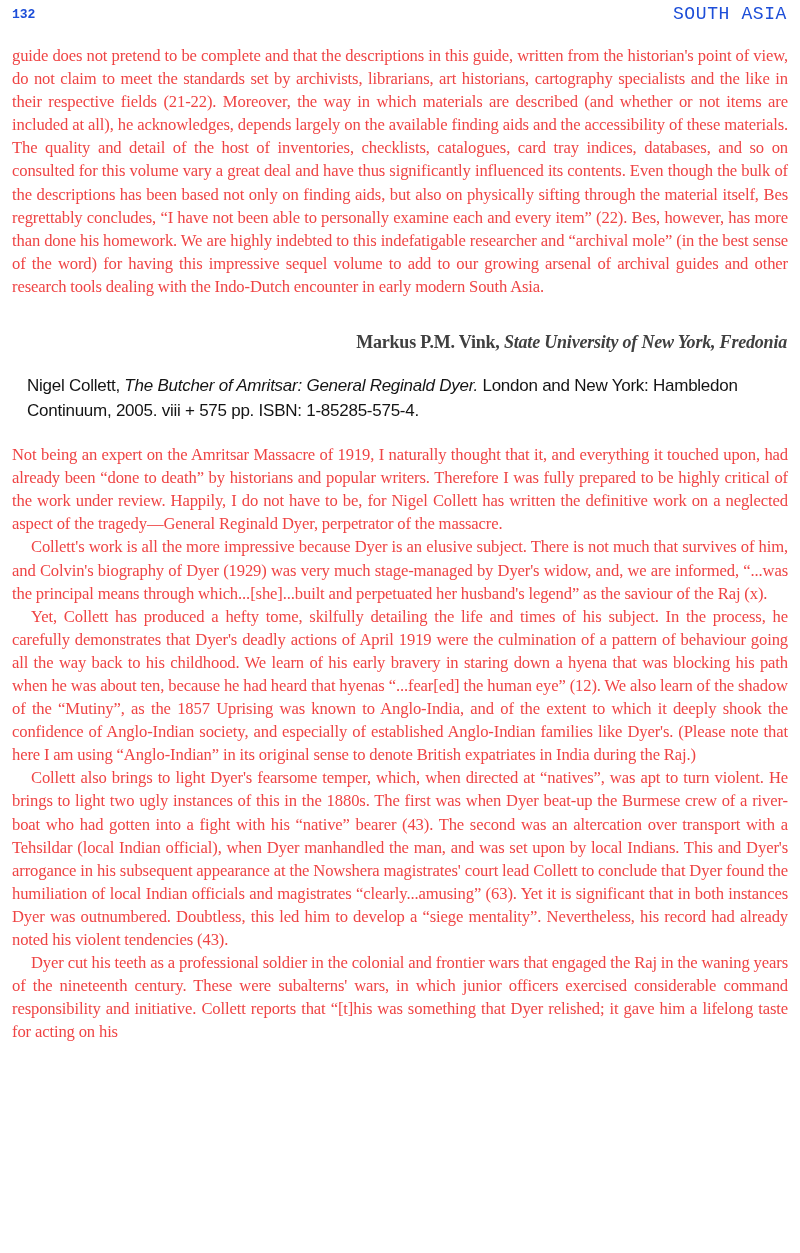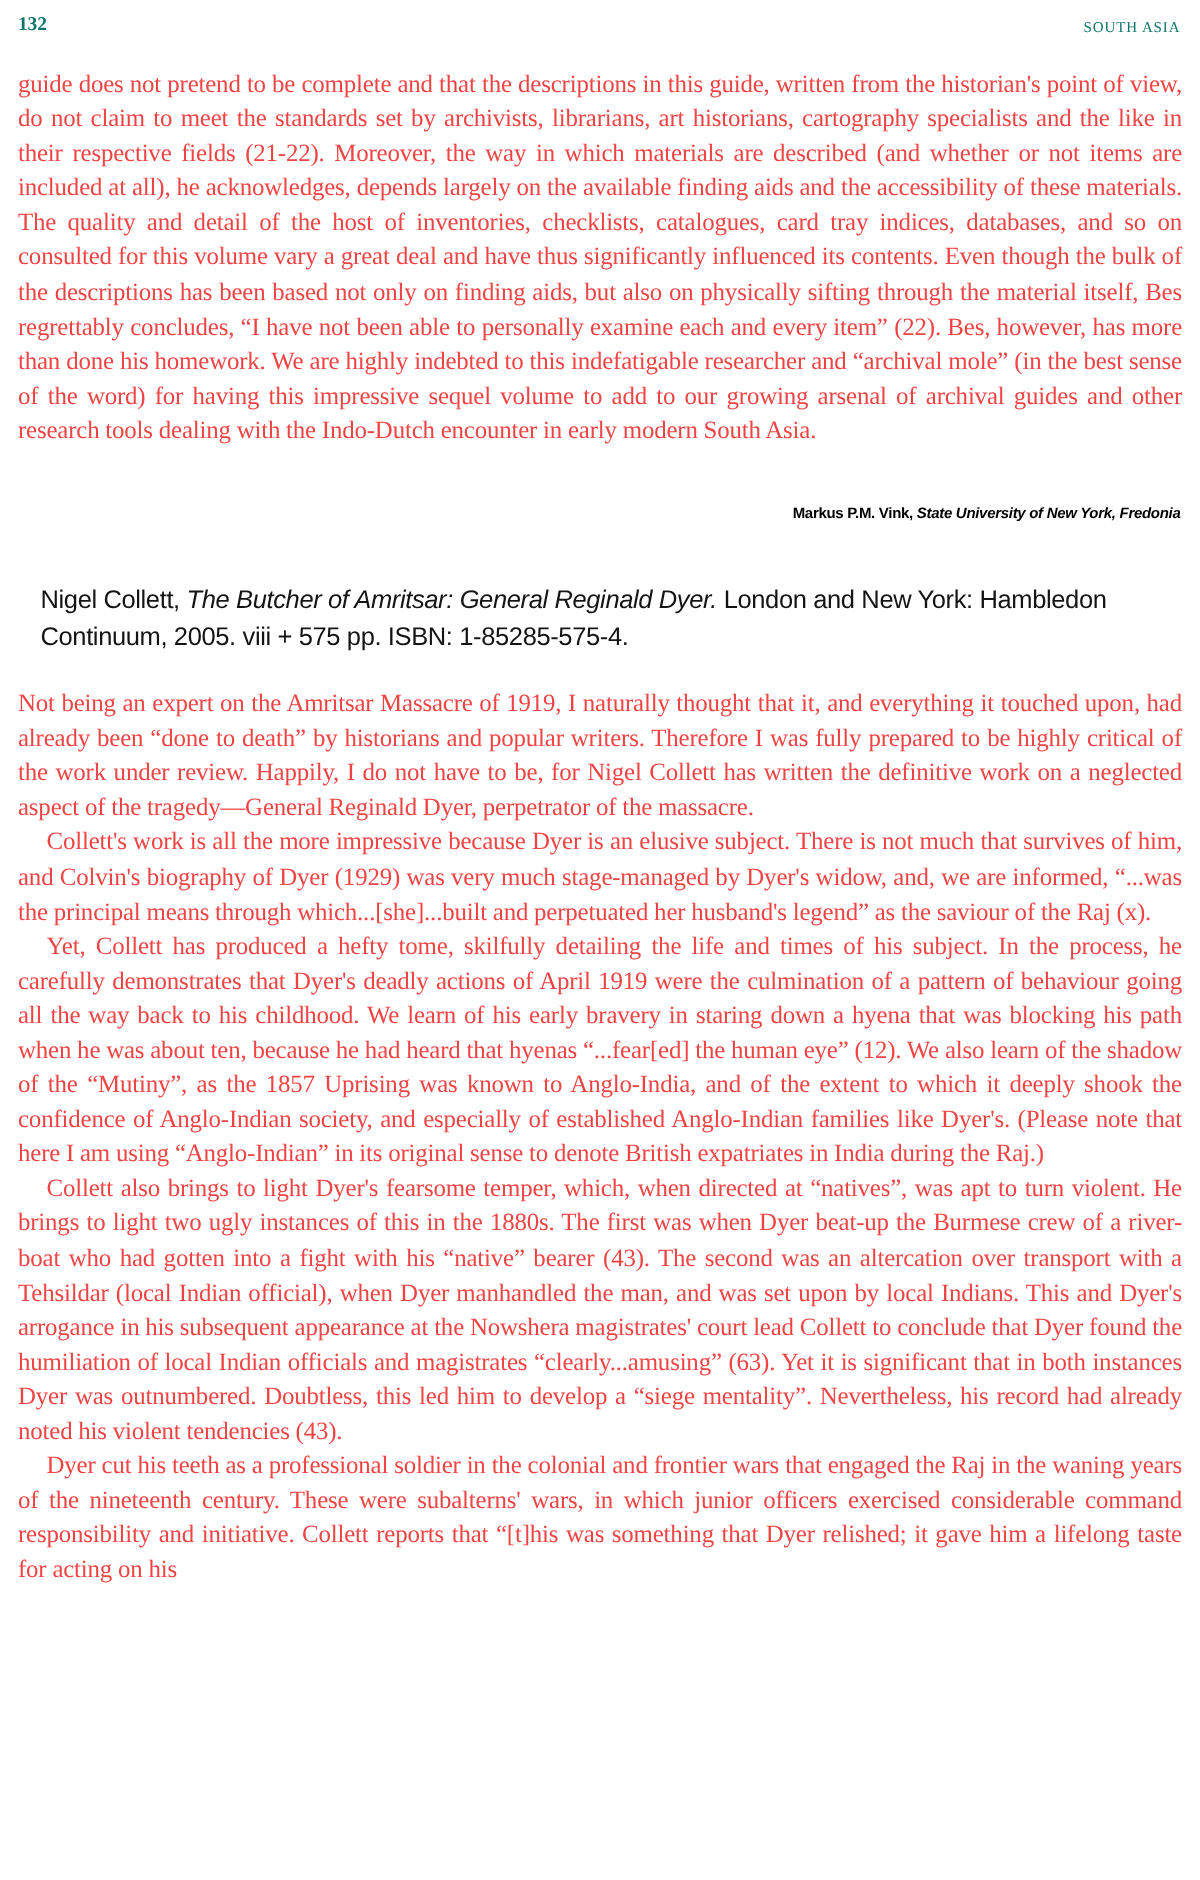--- a/index.html
+++ b/index.html
@@ -27,33 +27,33 @@
 
   
   .running-head {
     position: absolute;
     top: 4px;
     left: 12px;
     right: 13px;
     height: 20px;
     display: flex;
     justify-content: space-between;
-    align-items: flex-end;
-    font-family: Liberation Serif, serif;
+    align-items: center;
+    font-family: Liberation Mono, monospace;
     font-size: 13.5px;
     letter-spacing: -0.1px;
-    color: #0f766e;
+    color: #1d4ed8;
   }
   .folio {
     font-weight: 600;
     font-size: 13px;
   }
   .journal-title {
     font-weight: 400;
-    font-size: 10px;
+    font-size: 18px;
     letter-spacing: 0.6px;
   }
 
   
   .column {
     position: absolute;
     top: 44px;
     left: 12px;
     width: 776px;
   }
@@ -78,38 +78,38 @@
 
   
   .continuation {
     margin-bottom: 0;
   }
 
   
   .attribution {
     margin-top: 33px;
     text-align: right;
-    font-family: Liberation Sans, sans-serif;
-    font-size: 10px;
+    font-family: Liberation Serif, serif;
+    font-size: 18px;
     line-height: 23px;
     letter-spacing: -0.2px;
-    color: #000000;
+    color: #404040;
     padding-right: 1px;
   }
   .attribution .reviewer-name {
     font-weight: 700;
   }
   .attribution .reviewer-affiliation {
     font-style: italic;
     font-weight: 700;
   }
 
   
   .book-heading {
-    margin-top: 33px;
+    margin-top: 19px;
     margin-left: 15px;
     margin-right: 2px;
     font-family: "Liberation Sans", "DejaVu Sans", sans-serif;
     font-size: 17px;
     line-height: 25px;
     letter-spacing: -0.25px;
     color: #141414;
     text-align: left;
   }
   .book-heading .book-title {

